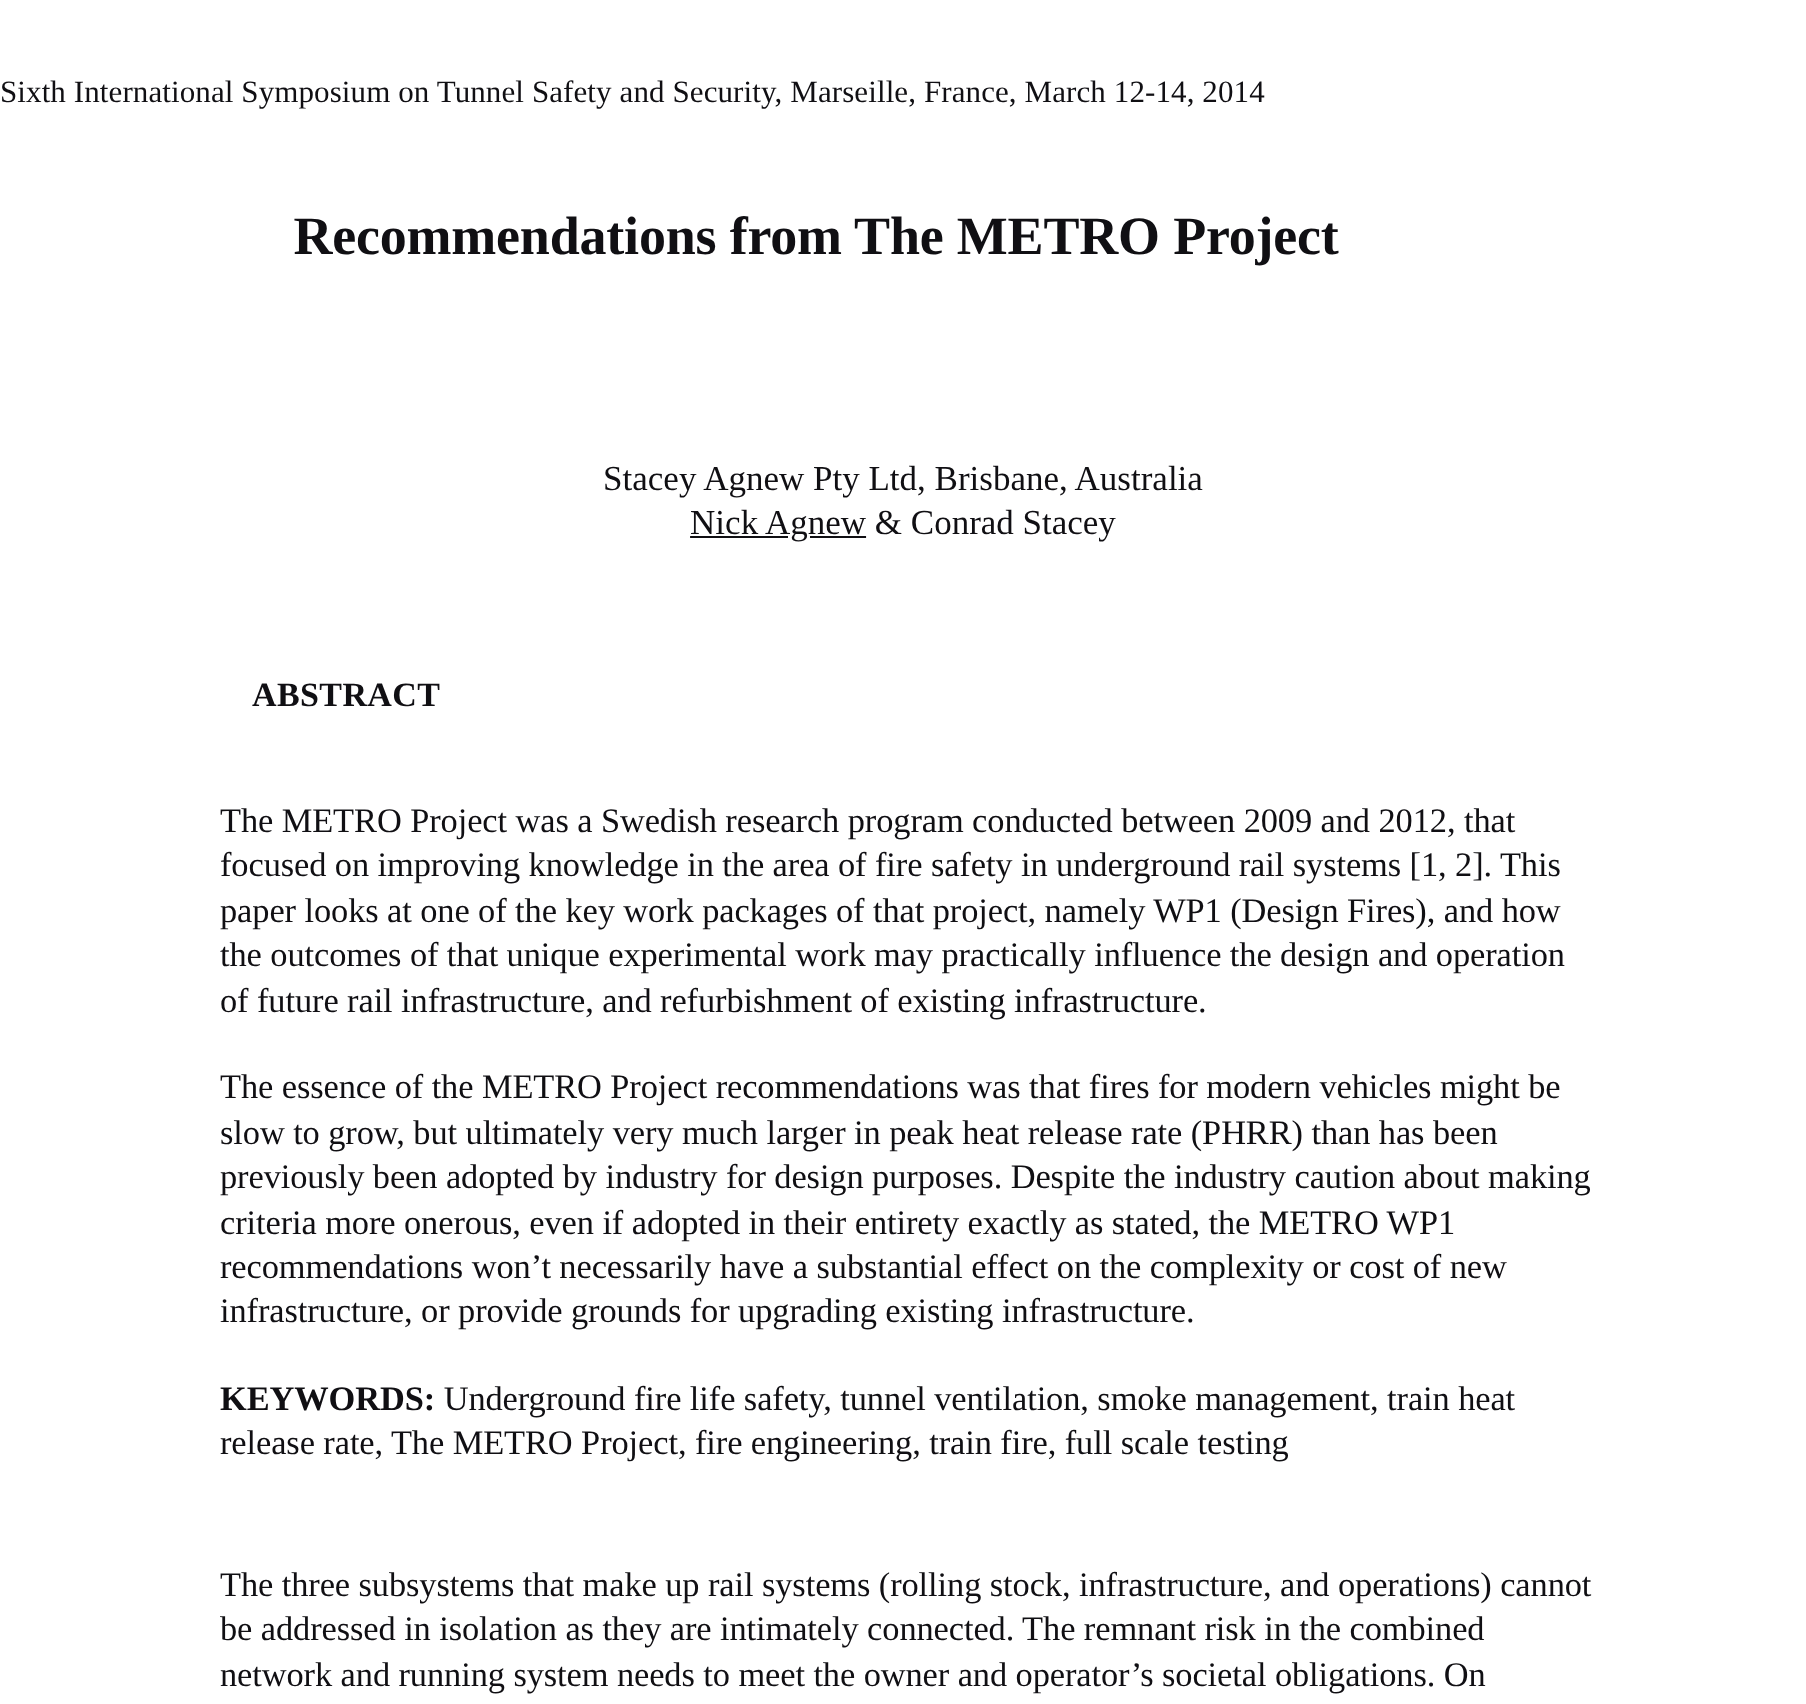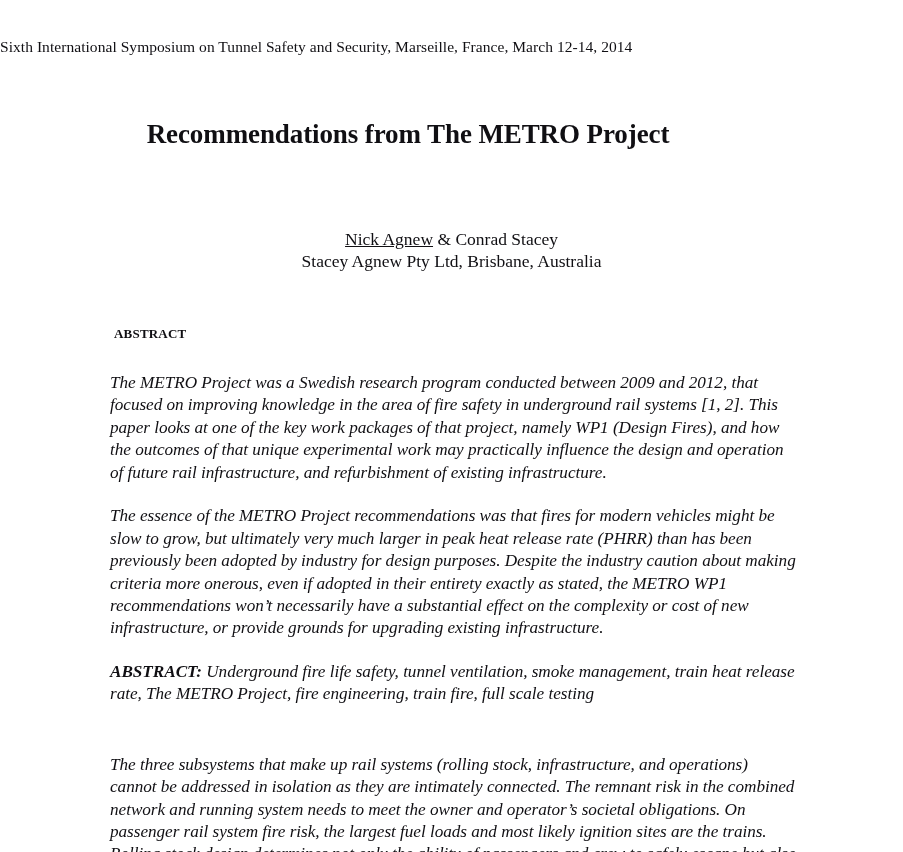--- a/index.html
+++ b/index.html
@@ -26,21 +26,21 @@
     top: 38px;
     left: 0;
     width: 903px;
     text-align: left;
     font-size: 15.5px;
     line-height: 1.2;
     letter-spacing: 0.05px;
   }
   .title-block {
     position: absolute;
-    top: 116px;
+    top: 100px;
     left: 0;
     width: 816px;
     text-align: center;
   }
   .title-line {
     font-size: 27px;
     font-weight: bold;
     line-height: 1.38;
     letter-spacing: -0.1px;
   }
@@ -57,67 +57,66 @@
     text-decoration: underline;
     text-underline-offset: 1px;
   }
   .content {
     position: absolute;
     left: 110px;
     top: 322px;
     width: 688px;
   }
   .section-heading {
-    font-size: 13px;
+    font-size: 17px;
     font-weight: bold;
     letter-spacing: 0.2px;
-    margin: 4px;
+    margin: 16px;
   }
   .para {
     font-size: 17.2px;
     line-height: 1.305;
     margin: 0;
     text-align: left;
     letter-spacing: -0.04px;
-    font-style: italic;
   }
   .gap-after-heading { height: 26px; }
   .gap-between-paras { height: 21px; }
   .gap-before-keywords { height: 21px; }
   .gap-before-intro { height: 22px; }
   .kw-label { font-weight: bold; }
 </style>
 </head>
 <body>
 
 <div class="page">
 
   <div class="running-head">Sixth International Symposium on Tunnel Safety and Security, Marseille, France, March 12-14, 2014</div>
 
   <div class="title-block">
     <div class="title-line">Recommendations from The METRO Project</div>
   </div>
 
   <div class="authors-block">
+    <div>Stacey Agnew Pty Ltd, Brisbane, Australia</div>
     <div><span class="author-underline">Nick Agnew</span><span> &amp; Conrad Stacey</span></div>
-    <div>Stacey Agnew Pty Ltd, Brisbane, Australia</div>
   </div>
 
   <div class="content">
 
     <div class="section-heading">ABSTRACT</div>
     <div class="gap-after-heading"></div>
 
     <p class="para">The METRO Project was a Swedish research program conducted between 2009 and 2012, that focused on improving knowledge in the area of fire safety in underground rail systems [1, 2].  This paper looks at one of the key work packages of that project, namely WP1 (Design Fires), and how the outcomes of that unique experimental work may practically influence the design and operation of future rail infrastructure, and refurbishment of existing infrastructure.</p>
     <div class="gap-between-paras"></div>
 
     <p class="para">The essence of the METRO Project recommendations was that fires for modern vehicles might be slow to grow, but ultimately very much larger in peak heat release rate (PHRR) than has been previously been adopted by industry for design purposes.  Despite the industry caution about making criteria more onerous, even if adopted in their entirety exactly as stated, the METRO WP1 recommendations won’t necessarily have a substantial effect on the complexity or cost of new infrastructure, or provide grounds for upgrading existing infrastructure.</p>
     <div class="gap-before-keywords"></div>
 
-    <p class="para"><span class="kw-label">ABSTRACT:</span><span> Underground fire life safety, tunnel ventilation, smoke management, train heat release rate, The METRO Project, fire engineering, train fire, full scale testing</span></p>
+    <p class="para"><span class="kw-label">KEYWORDS:</span><span> Underground fire life safety, tunnel ventilation, smoke management, train heat release rate, The METRO Project, fire engineering, train fire, full scale testing</span></p>
     <div class="gap-before-intro"></div>
 
     <div class="gap-after-heading"></div>
 
     <p class="para">The three subsystems that make up rail systems (rolling stock, infrastructure, and operations) cannot be addressed in isolation as they are intimately connected.  The remnant risk in the combined network and running system needs to meet the owner and operator’s societal obligations.  On passenger rail system fire risk, the largest fuel loads and most likely ignition sites are the trains.  Rolling stock design determines not only the ability of passengers and crew to safely escape but also the ability of emergency responders to safely access any incident site, and so it is fundamental to the fire safety risk of the entire rail network.</p>
 
   </div>
 </div>
 
 </body></html>

